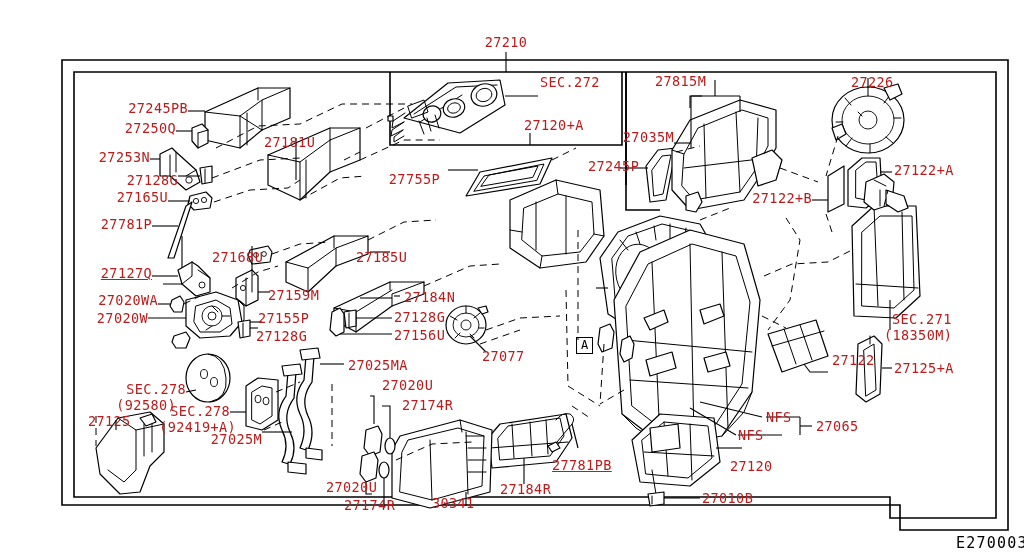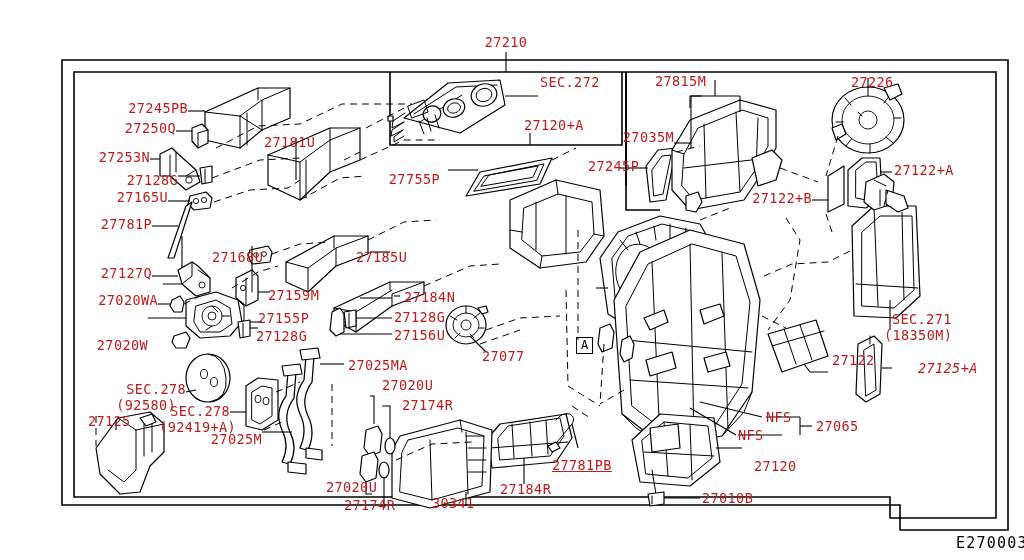--- a/index.html
+++ b/index.html
@@ -520,49 +520,49 @@
 <div class="lbl" style="left:655px;top:74px;text-align:center;">27815M</div>
 <div class="lbl r" style="left:596px;top:130px;width:78px;">27035M</div>
 <div class="lbl" style="left:851px;top:75px;">27226</div>
 
 <div class="lbl r" style="left:112px;top:101px;width:76px;">27245PB</div>
 <div class="lbl r" style="left:108px;top:121px;width:68px;">27250Q</div>
 <div class="lbl r" style="left:96px;top:150px;width:54px;">27253N</div>
 <div class="lbl r" style="left:112px;top:173px;width:66px;">27128G</div>
 <div class="lbl r" style="left:102px;top:190px;width:66px;">27165U</div>
 <div class="lbl r" style="left:92px;top:217px;width:60px;">27781P</div>
-<div class="lbl r" style="left:92px;top:266px;width:60px;">27127Q</div>
+<div class="lbl r" style="left:92px;top:266px;width:60px;text-decoration:underline;">27127Q</div>
 <div class="lbl r" style="left:80px;top:293px;width:78px;">27020WA</div>
-<div class="lbl r" style="left:78px;top:311px;width:70px;margin-top:27px;">27020W</div>
+<div class="lbl r" style="left:78px;top:311px;width:70px;">27020W</div>
 
 <div class="lbl" style="left:264px;top:135px;">27181U</div>
 <div class="lbl" style="left:212px;top:250px;">27168U</div>
 <div class="lbl" style="left:356px;top:250px;">27185U</div>
 <div class="lbl" style="left:268px;top:288px;">27159M</div>
 <div class="lbl" style="left:258px;top:311px;">27155P</div>
 <div class="lbl" style="left:256px;top:329px;">27128G</div>
 <div class="lbl" style="left:404px;top:290px;">27184N</div>
 <div class="lbl" style="left:394px;top:310px;">27128G</div>
 <div class="lbl" style="left:394px;top:328px;">27156U</div>
 <div class="lbl" style="left:482px;top:349px;">27077</div>
 
 <div class="lbl r" style="left:372px;top:161px;width:68px;margin-top:11px;">27755P</div>
 <div class="lbl" style="left:588px;top:159px;">27245P</div>
 
 <div class="lbl r" style="left:740px;top:191px;width:72px;">27122+B</div>
 <div class="lbl" style="left:894px;top:163px;">27122+A</div>
 <div class="lbl" style="left:892px;top:312px;">SEC.271</div>
 <div class="lbl" style="left:884px;top:328px;">(18350M)</div>
 <div class="lbl" style="left:832px;top:353px;">27122</div>
-<div class="lbl" style="left:918px;top:361px;font-style:italic;">27125+A</div>
+<div class="lbl" style="left:894px;top:361px;">27125+A</div>
 
 <div class="lbl" style="left:766px;top:410px;">NFS</div>
 <div class="lbl" style="left:738px;top:428px;">NFS</div>
 <div class="lbl" style="left:816px;top:419px;">27065</div>
-<div class="lbl" style="left:730px;top:459px;margin-left:24px;">27120</div>
+<div class="lbl" style="left:730px;top:459px;">27120</div>
 <div class="lbl" style="left:702px;top:491px;">27010B</div>
 
 <div class="lbl" style="left:348px;top:358px;">27025MA</div>
 <div class="lbl" style="left:382px;top:378px;">27020U</div>
 <div class="lbl" style="left:402px;top:398px;">27174R</div>
 <div class="lbl" style="left:326px;top:480px;">27020U</div>
 <div class="lbl" style="left:344px;top:498px;">27174R</div>
 <div class="lbl" style="left:432px;top:496px;">30341</div>
 <div class="lbl" style="left:500px;top:482px;">27184R</div>
 <div class="lbl" style="left:552px;top:458px;text-decoration:underline;">27781PB</div>

